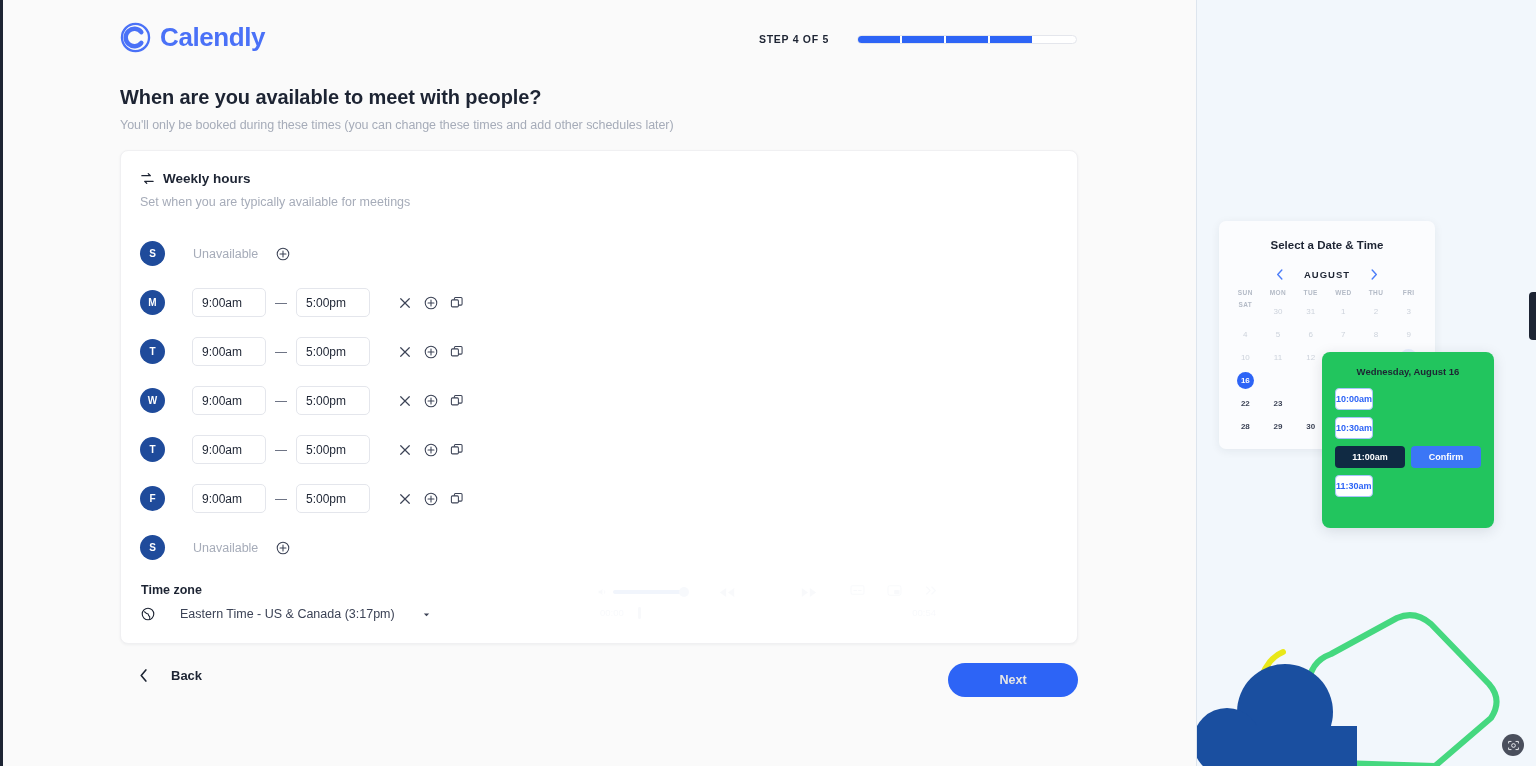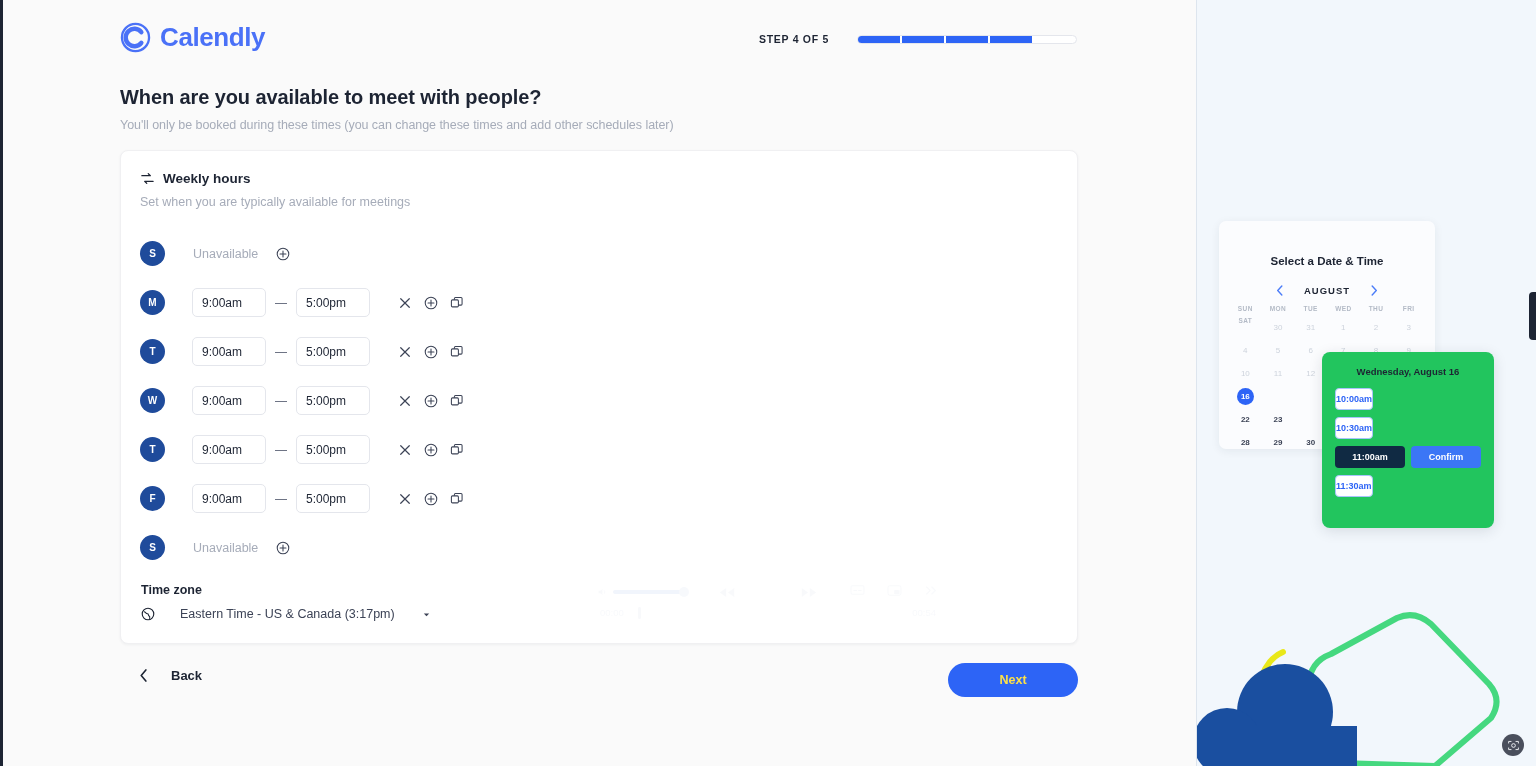--- a/index.html
+++ b/index.html
@@ -140,41 +140,41 @@
     position: absolute; left: 19px; top: 5px;
     display: flex; align-items: center; gap: 22px;
     background: none; border: none; cursor: pointer;
     font-family: "Liberation Sans", sans-serif;
   }
   .back-label { font-size: 13px; font-weight: 600; color: #1d2433; }
   .next-btn {
     position: absolute; right: 0; top: 0;
     width: 130px; height: 34px; border-radius: 17px;
     background: #2d64f6; border: none; cursor: pointer;
-    color: #fde047; font-size: 12.5px; font-weight: 600;
+    color: #e5e5e5; font-size: 12.5px; font-weight: 600;
     font-family: "Liberation Sans", sans-serif;
   }
 
   
   .right-pane {
     position: relative;
     width: 340px; height: 766px;
     background: #f2f7fc;
     border-left: 1px solid #dde5ee;
     overflow: hidden;
   }
 
   .cal-card {
     position: absolute; left: 22px; top: 221px;
     width: 216px; height: 228px;
     background: #fbfcfe; border-radius: 7px;
     box-shadow: 0 2px 10px rgba(29,36,51,0.07);
   }
   .cal-title {
-    margin-top: 34px; text-align: center;
+    margin-top: 18px; text-align: center;
     font-size: 11.5px; font-weight: 700; color: #1d2433;
   }
   .cal-nav {
     margin-top: 18px; display: flex; align-items: center; justify-content: center; gap: 20px;
   }
   .cal-month {
     font-size: 9.5px; font-weight: 700; color: #1d2433; letter-spacing: 1px;
   }
   .cal-arrow { color: #4a7cf8; display: inline-flex; }
   .cal-grid {

